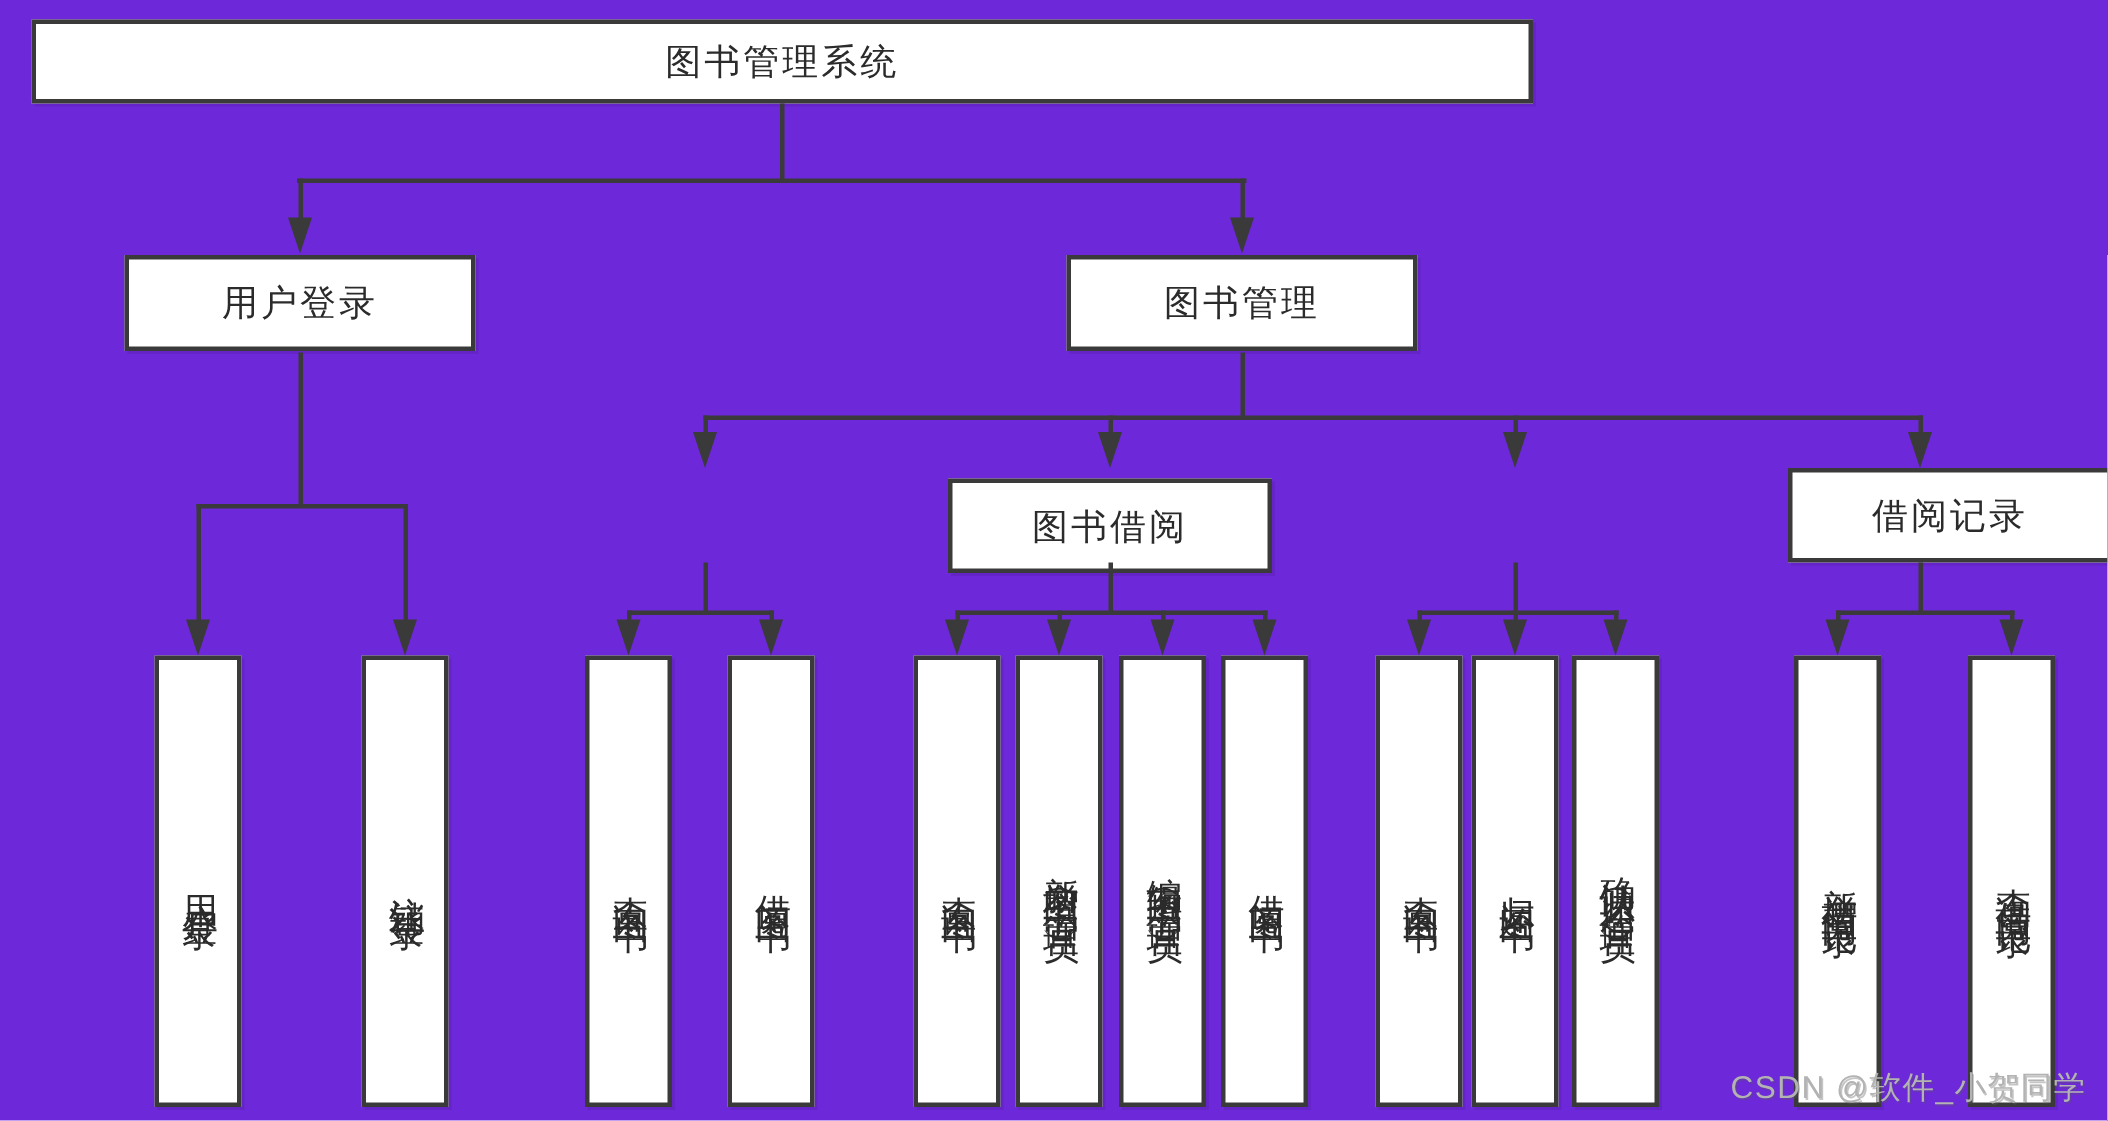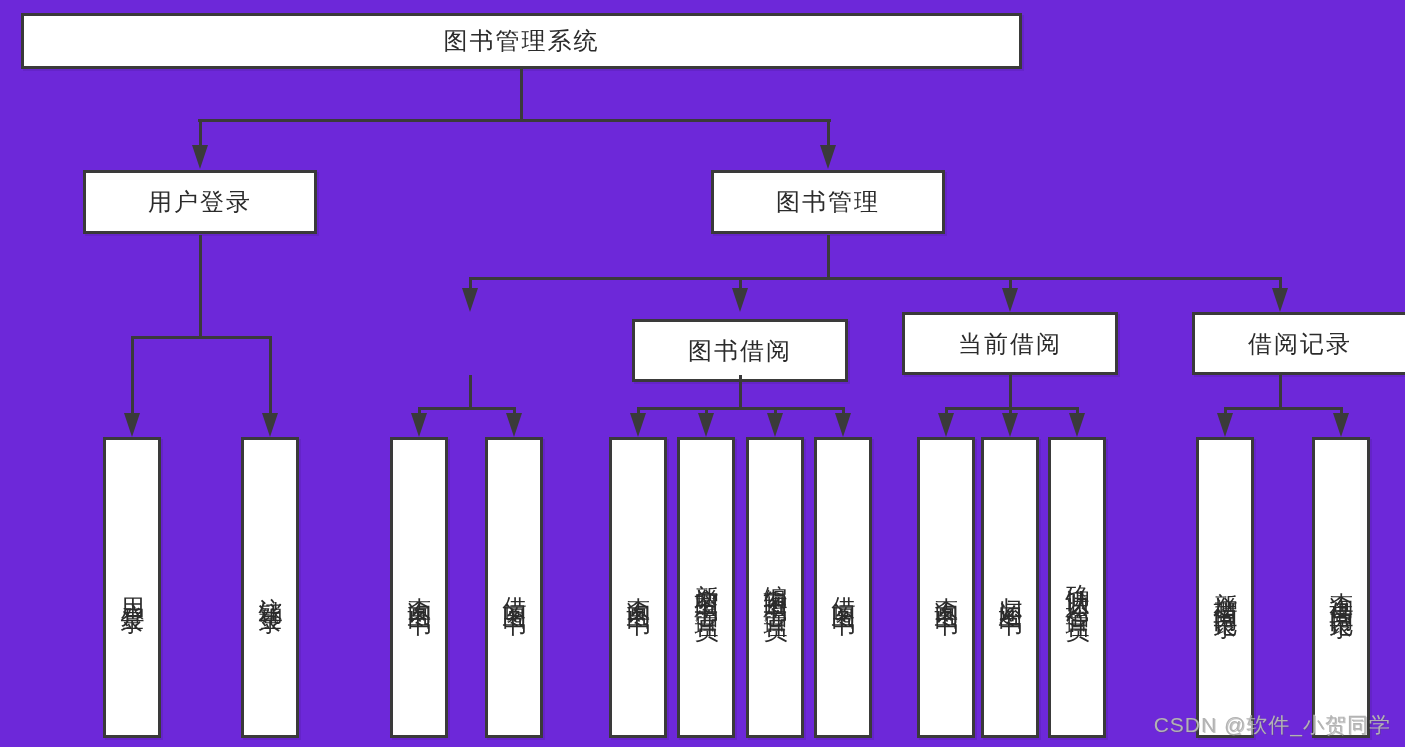--- a/index.html
+++ b/index.html
@@ -63,23 +63,20 @@
 
   <div class="box hbox" style="left:83px;top:170px;width:234px;height:64px;">
     <span>用户登录</span>
   </div>
   <div class="box hbox" style="left:711px;top:170px;width:234px;height:64px;">
     <span>图书管理</span>
   </div>
 
   <div class="box hbox" style="left:632px;top:319px;width:216px;height:63px;">
     <span>图书借阅</span>
-  </div>
-  <div class="box hbox" style="left:902px;top:312px;width:216px;height:63px;">
-    <span>当前借阅</span>
   </div>
   <div class="box hbox" style="left:1172px;top:312px;width:216px;height:63px;margin-left:20px;">
     <span>借阅记录</span>
   </div>
 
   <div class="box vbox" style="left:103px;top:437px;width:58px;height:301px;">
     <span>用户登录</span>
   </div>
   <div class="box vbox" style="left:241px;top:437px;width:58px;height:301px;">
     <span>注销登录</span>

